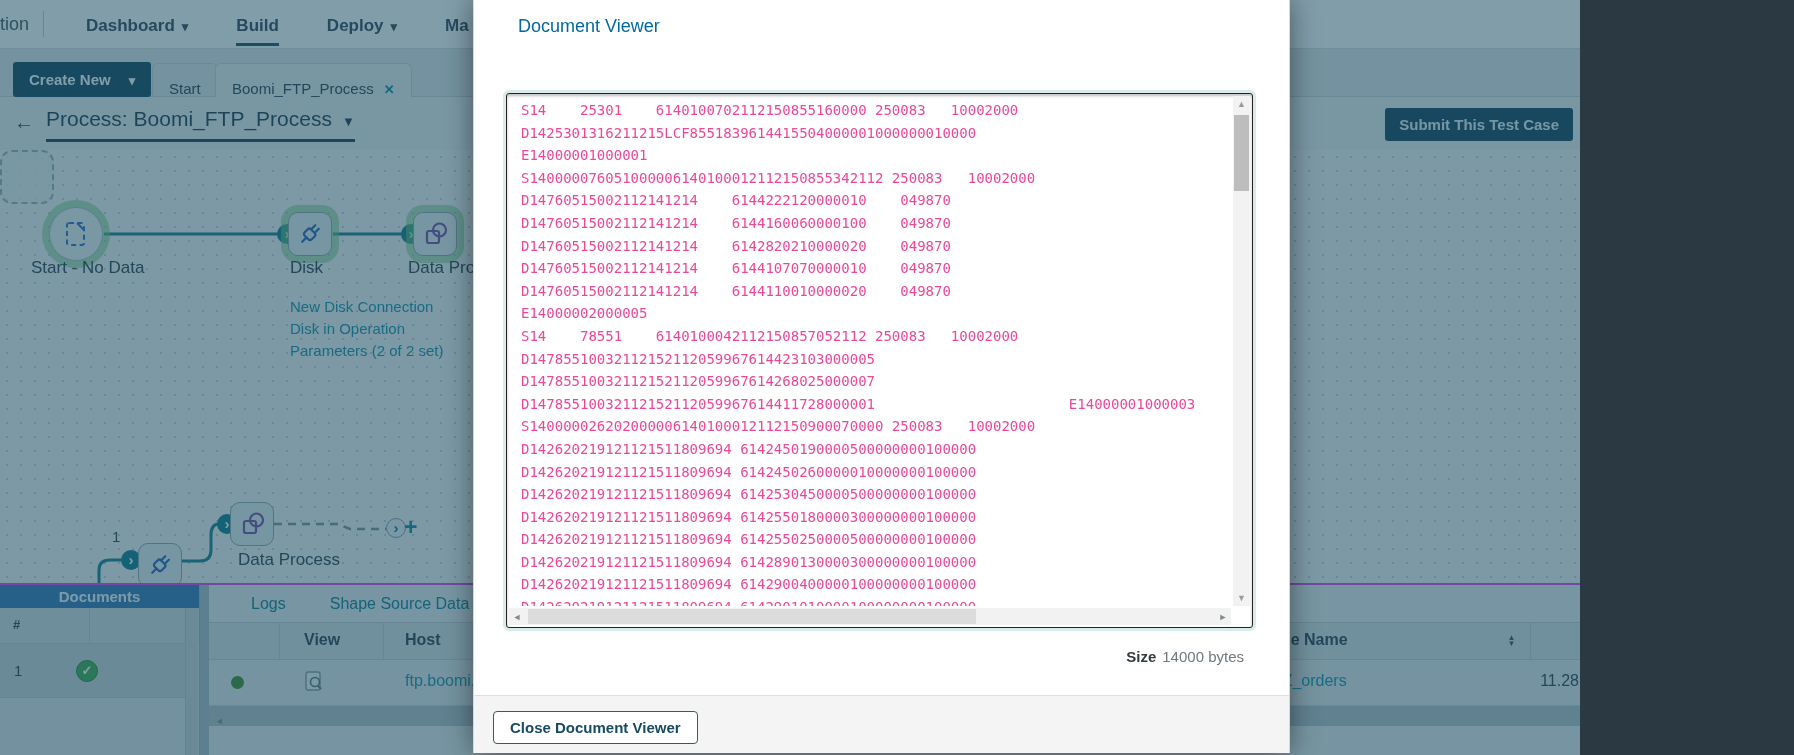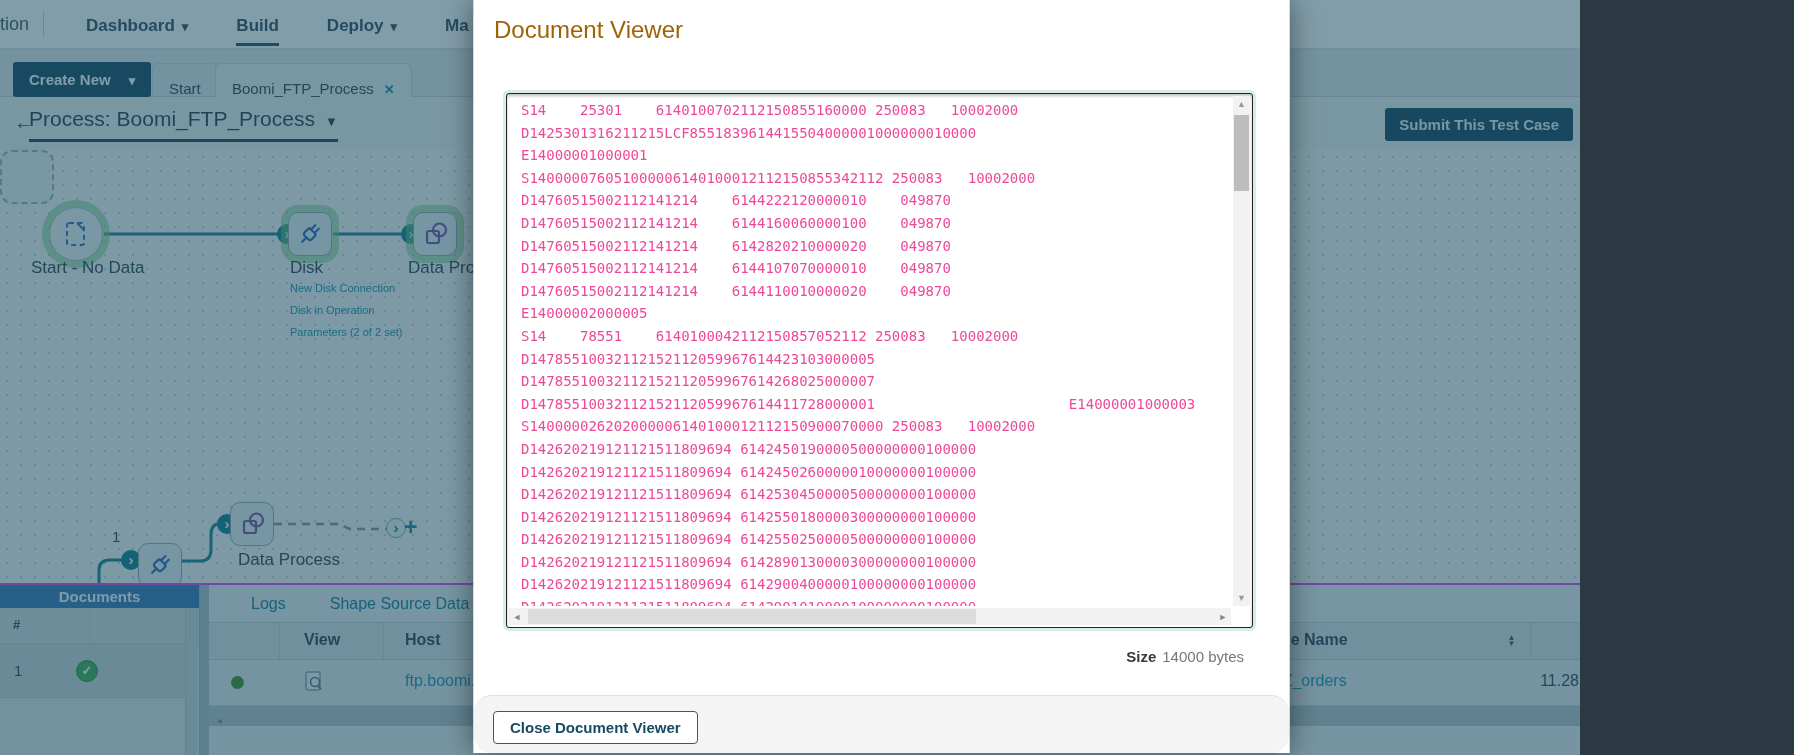--- a/index.html
+++ b/index.html
@@ -20,31 +20,31 @@
   .btn-create .icon-chevron-down::after{color:#fff;}
   .tab{position:absolute;top:14px;height:34px;display:flex;align-items:flex-end;font-size:15px;color:#2e4151;padding:0 16px;border-radius:6px 6px 0 0;}
   .tab.start{left:152px;border:1px solid #cdd3d6;border-bottom:none;}
   .tab.active{left:215px;background:#eef1f2;border:1px solid #cdd3d6;border-bottom:none;gap:10px;}
   .icon-close-x::after{content:"✕";color:#0e8aa0;font-size:13px;font-weight:700;}
 
   
   .titlebar{position:absolute;left:0;top:97px;width:100%;height:53px;background:#eef1f2;}
   .icon-back-arrow::after{content:"←";font-size:20px;color:#2e4151;}
   .back-btn{position:absolute;left:14px;top:14px;}
-  .proc-title{position:absolute;left:29px;top:10px;font-size:21px;color:#1d3a4f;padding-bottom:8px;border-bottom:3px solid #203d52;display:flex;align-items:center;gap:10px;}
+  .proc-title{position:absolute;left:46px;top:10px;font-size:21px;color:#1d3a4f;padding-bottom:8px;border-bottom:3px solid #203d52;display:flex;align-items:center;gap:10px;}
   .icon-caret-down-filled::after{content:"▼";font-size:13px;color:#203d52;}
   .btn-submit{position:absolute;right:7px;top:11px;height:33px;background:#14435e;color:#e8f0f4;font-size:15px;font-weight:700;border:none;border-radius:3px;padding:0 14px;}
 
   
   .canvas{position:absolute;left:0;top:150px;width:100%;height:433px;background:#f4f5f5;background-image:radial-gradient(#c8cdd1 1px,transparent 1.4px);background-size:14px 14px;overflow:hidden;}
   .node{position:absolute;width:44px;height:44px;border-radius:10px;background:#e9eff1;border:1.5px solid #93a5ad;display:flex;align-items:center;justify-content:center;}
   .halo{box-shadow:0 0 0 7px rgba(118,200,125,0.55);}
   .start-circle{position:absolute;width:54px;height:54px;border-radius:50%;background:#eef3f4;border:1.5px solid #aebcc2;display:flex;align-items:center;justify-content:center;}
   .node-label{position:absolute;font-size:17px;color:#2e4151;white-space:nowrap;}
-  .node-link{position:absolute;font-size:11px;color:#1693aa;white-space:nowrap;}
+  .node-link{position:absolute;font-size:15px;color:#1693aa;white-space:nowrap;margin-top:16px;}
   .arrow-dot{position:absolute;width:20px;height:20px;border-radius:50%;background:#0f7c8c;display:flex;align-items:center;justify-content:center;}
   .arrow-dot::after{content:"›";color:#fff;font-size:15px;font-weight:700;margin-top:-2px;}
   .arrow-dot.open{background:#eef2f4;border:1.5px solid #8a9ba4;}
   .arrow-dot.open::after{color:#0f7c8c;}
   .plus-node{position:absolute;width:54px;height:54px;border-radius:12px;border:2px dashed #9fb0b8;background:rgba(236,241,243,0.7);}
   .icon-plus::after{content:"+";color:#0f8ca0;font-size:23px;font-weight:700;}
   .branch-num{position:absolute;font-size:15px;color:#2e4151;}
 
   
   .bottom{position:absolute;left:0;top:583px;width:100%;height:172px;background:#a21caf;border-top:2px solid #d946ef;}
@@ -72,36 +72,36 @@
   .res-scrollband{position:relative;height:20px;background:#b6c2c8;}
   .icon-arrow-left-sm::after{content:"◄";font-size:9px;color:#7e8c93;}
   .icon-arrow-right-sm::after{content:"►";font-size:9px;color:#7e8c93;}
   .doc-view-icon{display:inline-block;}
 
   
   .dim{position:absolute;left:0;top:0;width:100%;height:100%;background:rgba(26,77,99,0.55);z-index:10;}
 
   
   .modal{position:absolute;left:473px;top:0;width:817px;height:753px;background:#ffffff;z-index:20;box-shadow:0 0 26px rgba(0,0,0,0.45);border-left:1px solid #d8d8d8;border-right:1px solid #d8d8d8;}
-  .modal-title{position:absolute;left:20px;top:16px;font-size:24px;color:#a16207;}
+  .modal-title{position:absolute;left:44px;top:16px;font-size:18px;color:#0369a1;}
   .doc-box{position:absolute;left:32px;top:93px;width:747px;height:535px;background:#fff;border:1.5px solid #242424;border-radius:3px;box-shadow:0 0 0 3px #d9ecec, inset 0 2px 3px rgba(0,0,0,0.25);}
   .doc-box pre{margin:0;position:absolute;left:2px;top:2px;right:21px;bottom:21px;overflow:hidden;padding:3px 12px;font-family:"DejaVu Sans Mono","Liberation Mono",monospace;font-size:14px;line-height:22.6px;color:#ec4899;white-space:pre;}
   .vscroll{position:absolute;top:2px;right:2px;bottom:21px;width:17px;background:#f2f2f2;}
   .vscroll .up,.vscroll .dn{position:absolute;left:0;width:17px;height:16px;display:flex;align-items:center;justify-content:center;}
   .vscroll .up{top:0;} .vscroll .dn{bottom:0;}
   .icon-arrow-up-sm::after{content:"▲";font-size:9px;color:#9a9a9a;}
   .icon-arrow-down-sm::after{content:"▼";font-size:9px;color:#9a9a9a;}
   .vscroll .thumb{position:absolute;left:1px;top:19px;width:15px;height:76px;background:#bdbdbd;}
   .hscroll{position:absolute;left:2px;bottom:2px;right:21px;height:17px;background:#f2f2f2;}
   .hscroll .lf,.hscroll .rt{position:absolute;top:0;height:17px;width:16px;display:flex;align-items:center;justify-content:center;}
   .hscroll .lf{left:0;} .hscroll .rt{right:0;}
   .hscroll .thumb{position:absolute;top:1px;left:19px;height:15px;width:62%;background:#dcdcdc;}
   .size-line{position:absolute;top:648px;right:45px;font-size:15px;color:#70787f;text-align:right;}
   .size-line b{color:#333a40;font-weight:700;margin-right:6px;}
-  .modal-footer{position:absolute;left:0;right:0;top:695px;bottom:0;background:#f4f4f4;border-top:1px solid #e0e0e0;border-radius:18px;}
+  .modal-footer{position:absolute;left:0;right:0;top:695px;bottom:0;background:#f4f4f4;border-top:1px solid #e0e0e0;}
   .btn-close{position:absolute;left:19px;top:15px;background:#fff;border:1px solid #2a6077;border-radius:4px;color:#174a63;font-size:15px;font-weight:600;padding:7px 16px;}
 </style>
 </head>
 <body>
 
 <div id="app">
 
   <nav class="topnav">
     <span class="nav-partial">tion</span>
     <span class="nav-sep"></span>

